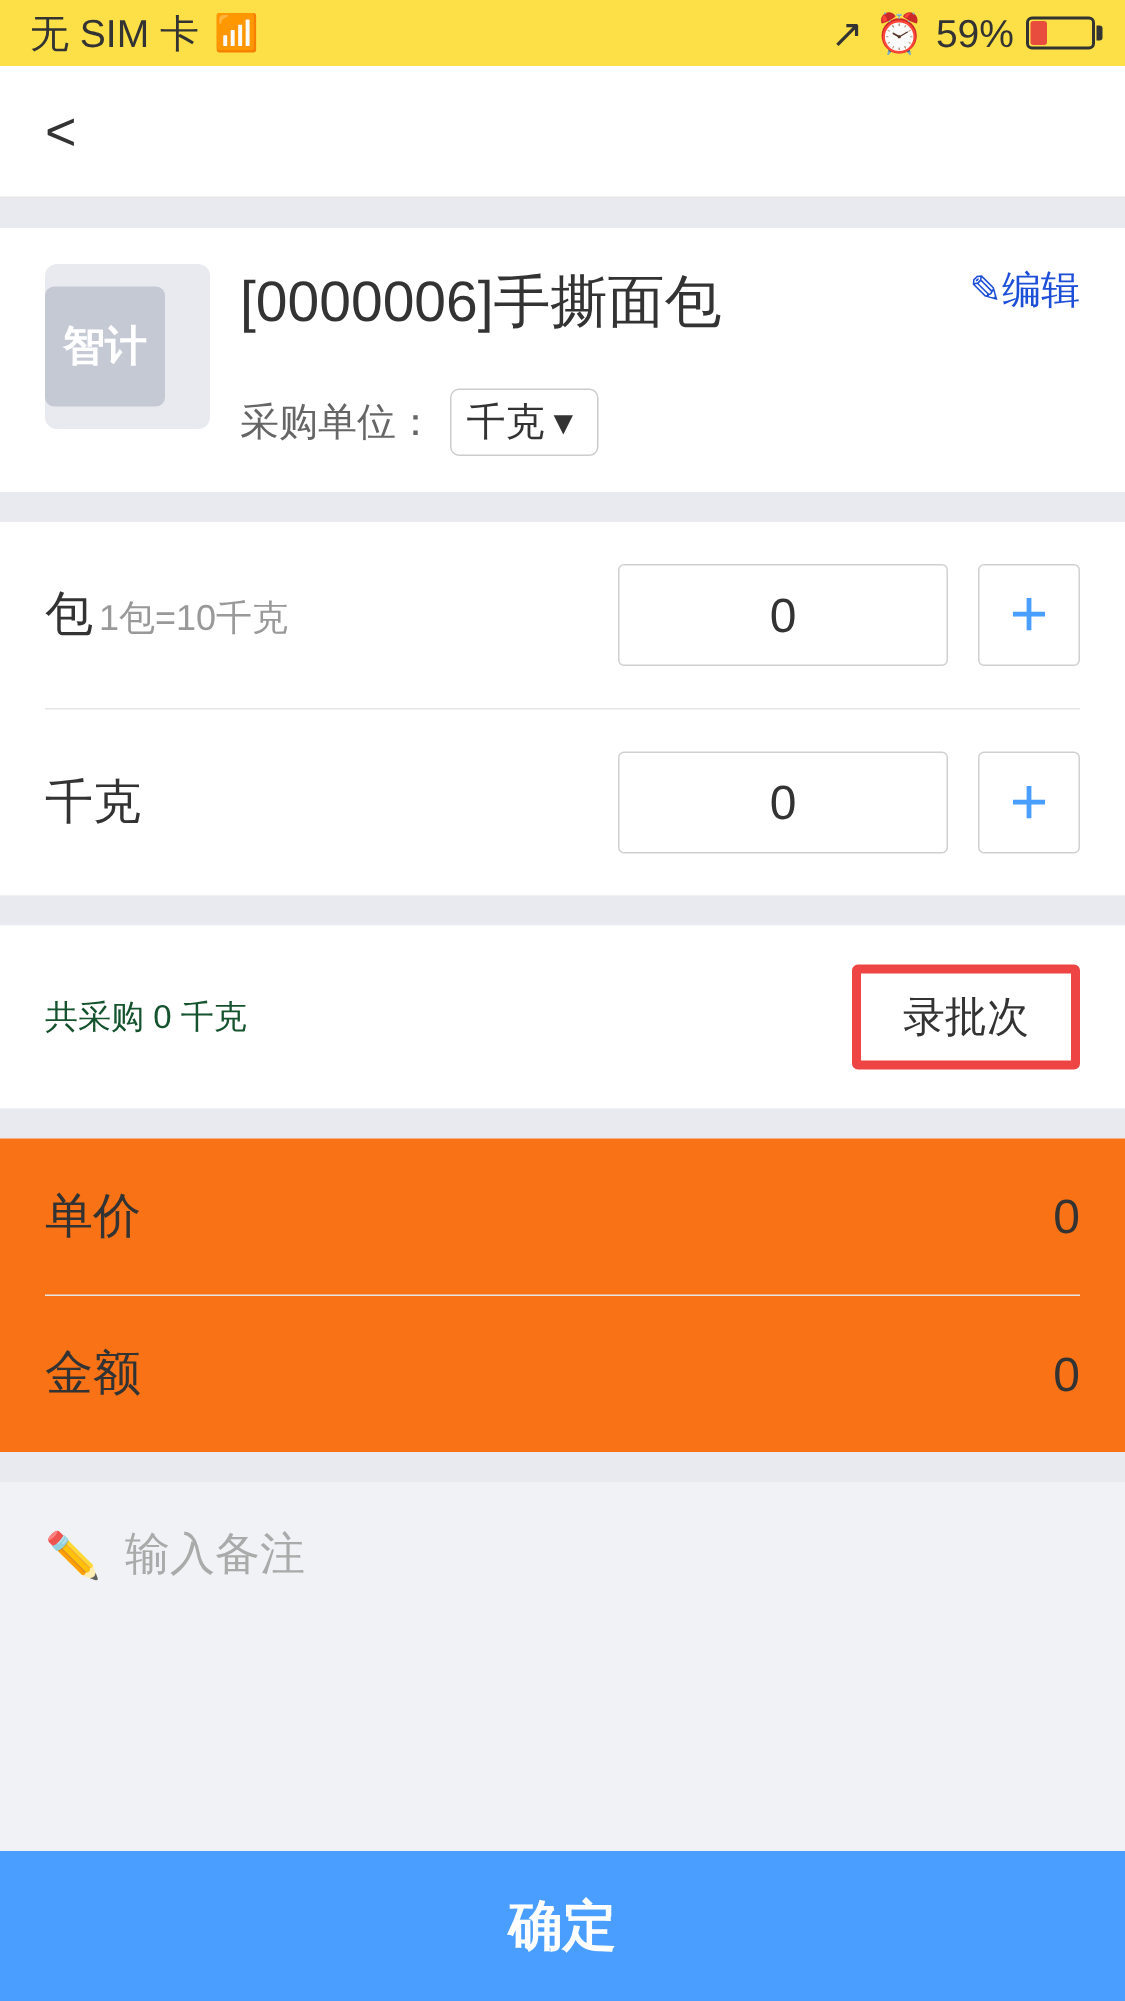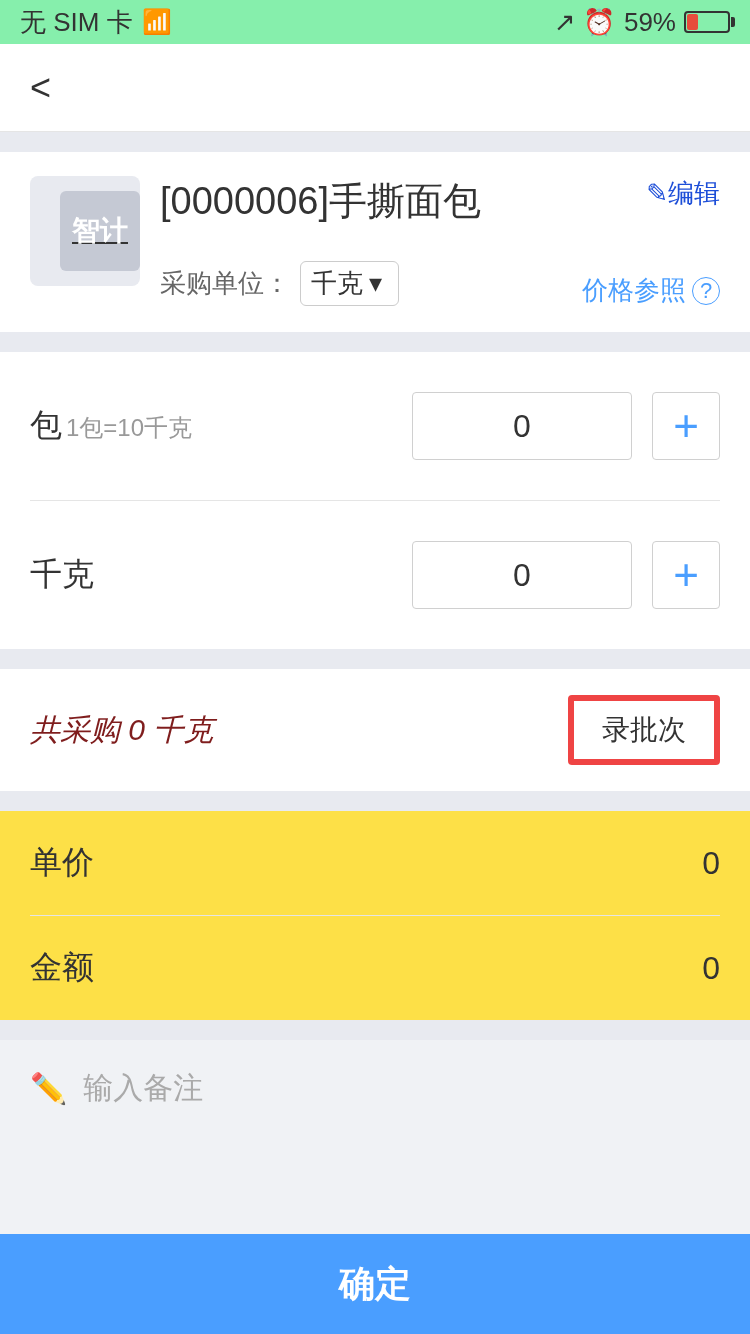--- a/index.html
+++ b/index.html
@@ -10,21 +10,21 @@
       background: #f0f2f5;
       font-family: -apple-system, 'PingFang SC', 'Helvetica Neue', sans-serif;
       font-size: 32px;
       color: #333;
     }
 
     
     .status-bar {
       width: 750px;
       height: 44px;
-      background: #86efac;
+      background: #fde047;
       display: flex;
       align-items: center;
       justify-content: space-between;
       padding: 0 20px;
       font-size: 28px;
       font-weight: 500;
     }
     .status-left {
       display: flex;
       align-items: center;
@@ -104,23 +104,22 @@
       background: #e5e5e5;
       margin: 0 30px;
     }
     .product-image {
       width: 110px;
       height: 110px;
       background: #e8eaf0;
       border-radius: 8px;
       display: flex;
       align-items: center;
-      justify-content: flex-end;
+      justify-content: flex-start;
       flex-shrink: 0;
-      text-decoration: underline;
     }
     .product-image-inner {
       width: 80px;
       height: 80px;
       background: #c5c9d4;
       border-radius: 6px;
       display: flex;
       align-items: center;
       justify-content: center;
       color: #fff;
@@ -171,21 +170,21 @@
       margin-top: 14px;
     }
 
     
     .input-section {
       background: #fff;
     }
     .input-row {
       display: flex;
       align-items: center;
-      padding: 40px 30px;
+      padding: 28px 30px;
       gap: 20px;
     }
     .input-label {
       font-size: 32px;
       color: #333;
       min-width: 80px;
     }
     .input-sub {
       font-size: 24px;
       color: #999;
@@ -219,37 +218,36 @@
 
     
     .summary-row {
       background: #fff;
       display: flex;
       align-items: center;
       justify-content: space-between;
       padding: 26px 30px;
     }
     .summary-text {
-      font-size: 30px;
-      color: #7f1d1d;
-      font-style: italic;
+      font-size: 22px;
+      color: #14532d;
     }
     .batch-btn {
       border: 6px solid #ef4444;
       border-radius: 4px;
       padding: 10px 28px;
       font-size: 28px;
       color: #333;
       background: #fff;
       cursor: pointer;
     }
 
     
     .info-section {
-      background: #fde047;
+      background: #f97316;
     }
     .info-row {
       display: flex;
       align-items: center;
       justify-content: space-between;
       padding: 30px 30px;
     }
     .info-label {
       font-size: 32px;
       color: #333;
@@ -348,24 +346,20 @@
         <span class="product-edit">✎编辑</span>
       </div>
       <div style="display:flex; justify-content:space-between; align-items:center; margin-top: 16px;">
         <div class="product-unit-row">
           <span>采购单位：</span>
           <div class="unit-select">
             <span>千克</span>
             <span>▾</span>
           </div>
         </div>
-        <div class="price-ref">
-          <span>价格参照</span>
-          <span style="border: 1px solid #4a9eff; border-radius: 50%; width: 28px; height: 28px; display:inline-flex; align-items:center; justify-content:center; font-size:22px;">?</span>
-        </div>
       </div>
     </div>
   </div>
 
   <div class="section-divider"></div>
 
   <div class="input-section">
     <div class="input-row">
       <span class="input-label">
         <span>包</span><span class="input-sub">1包=10千克</span>

